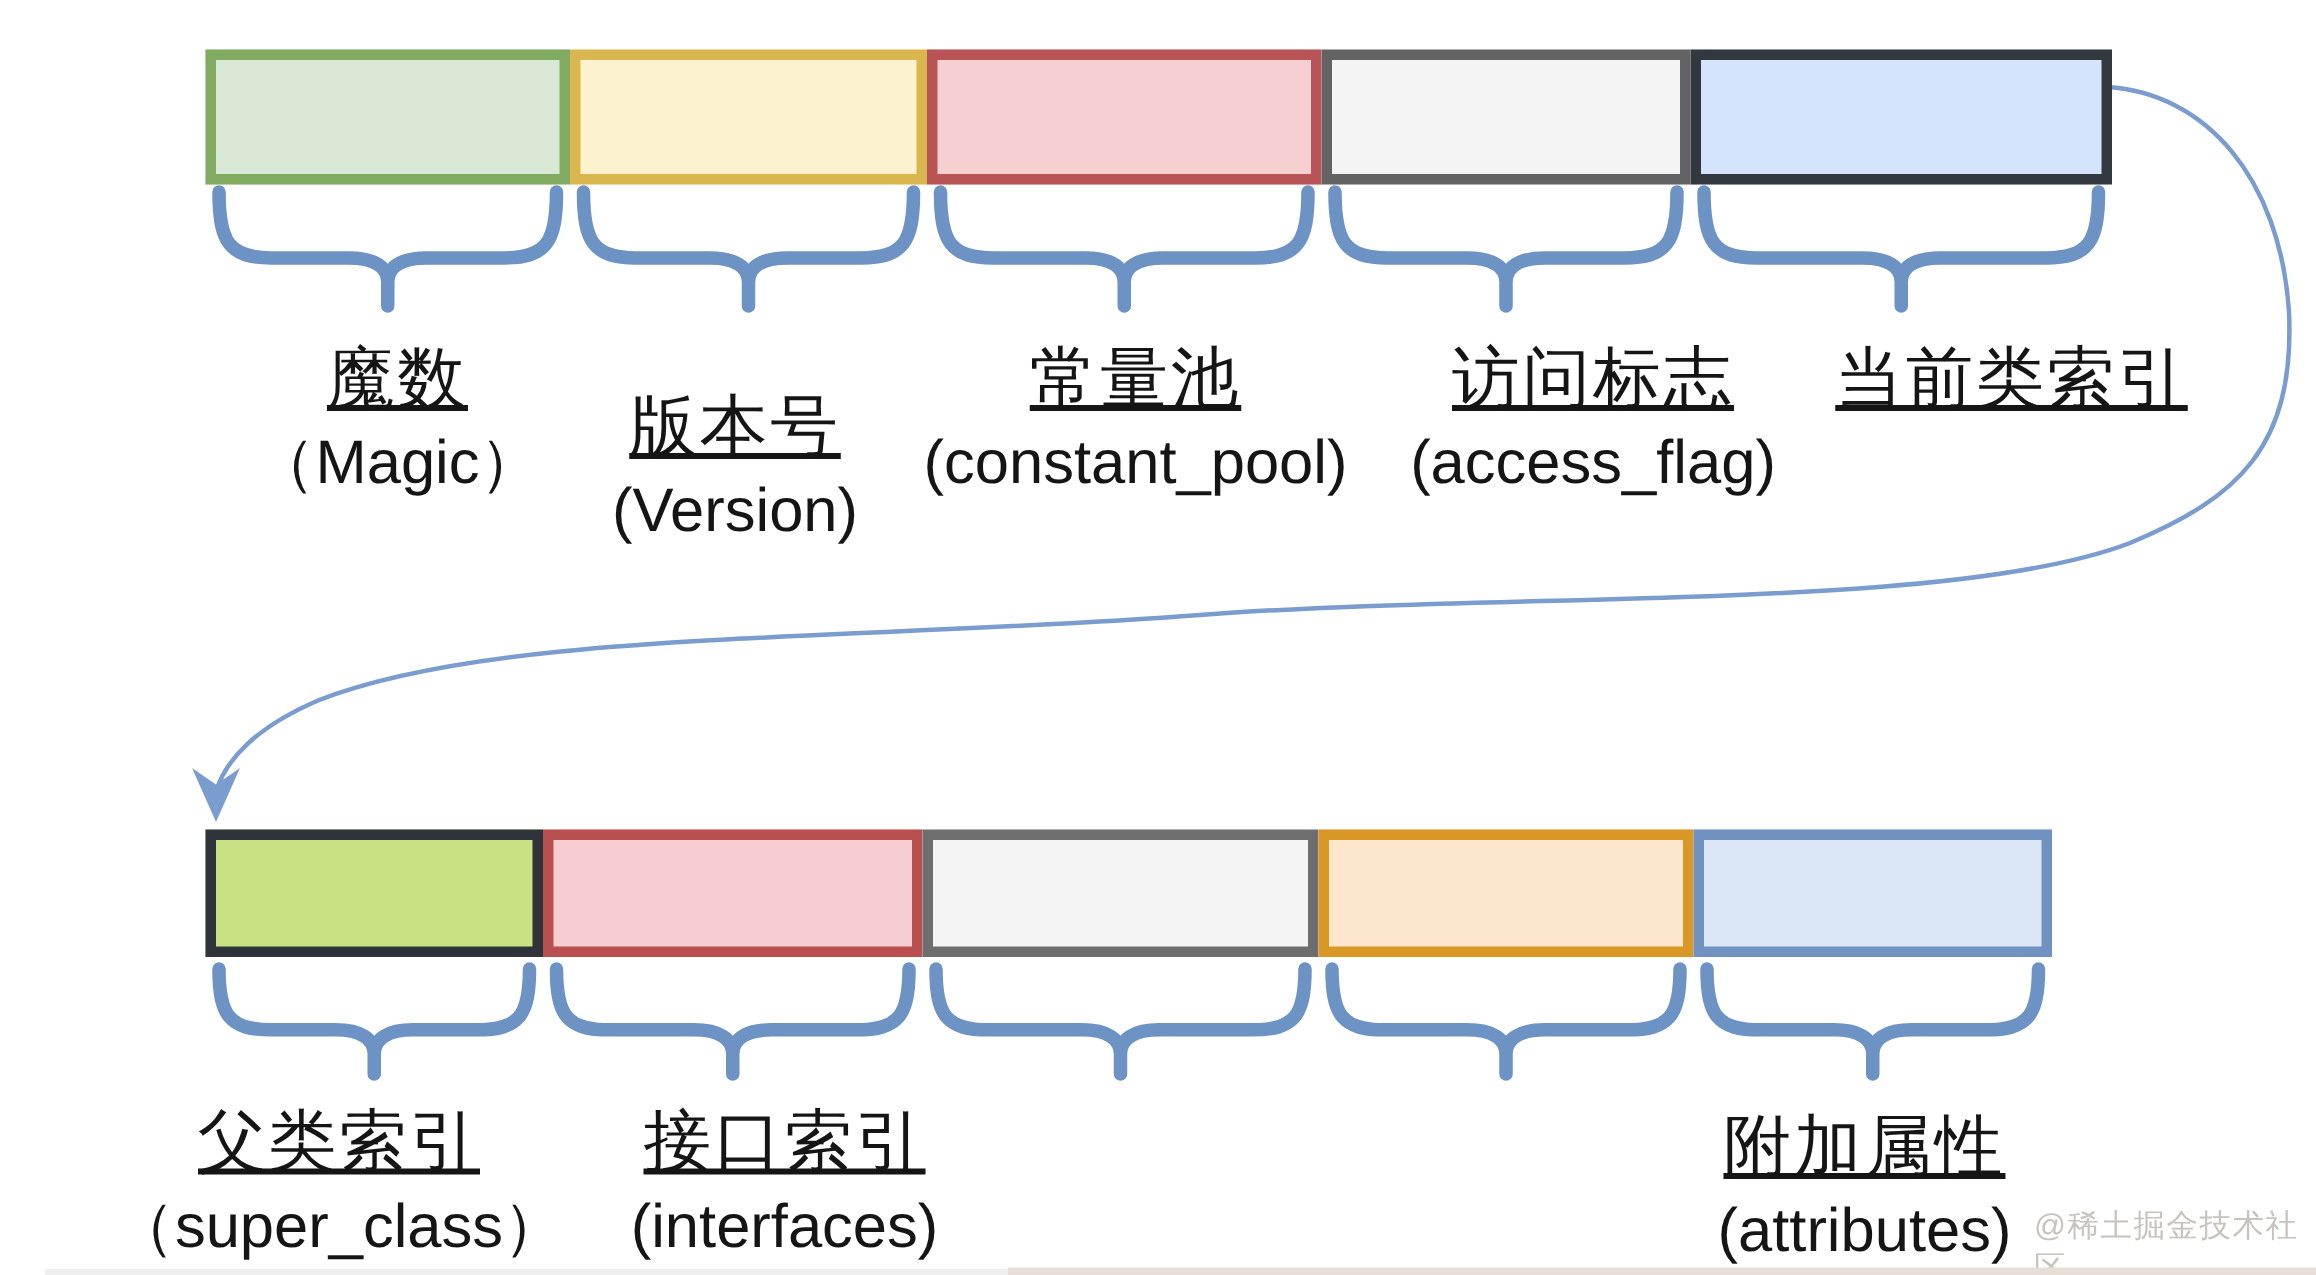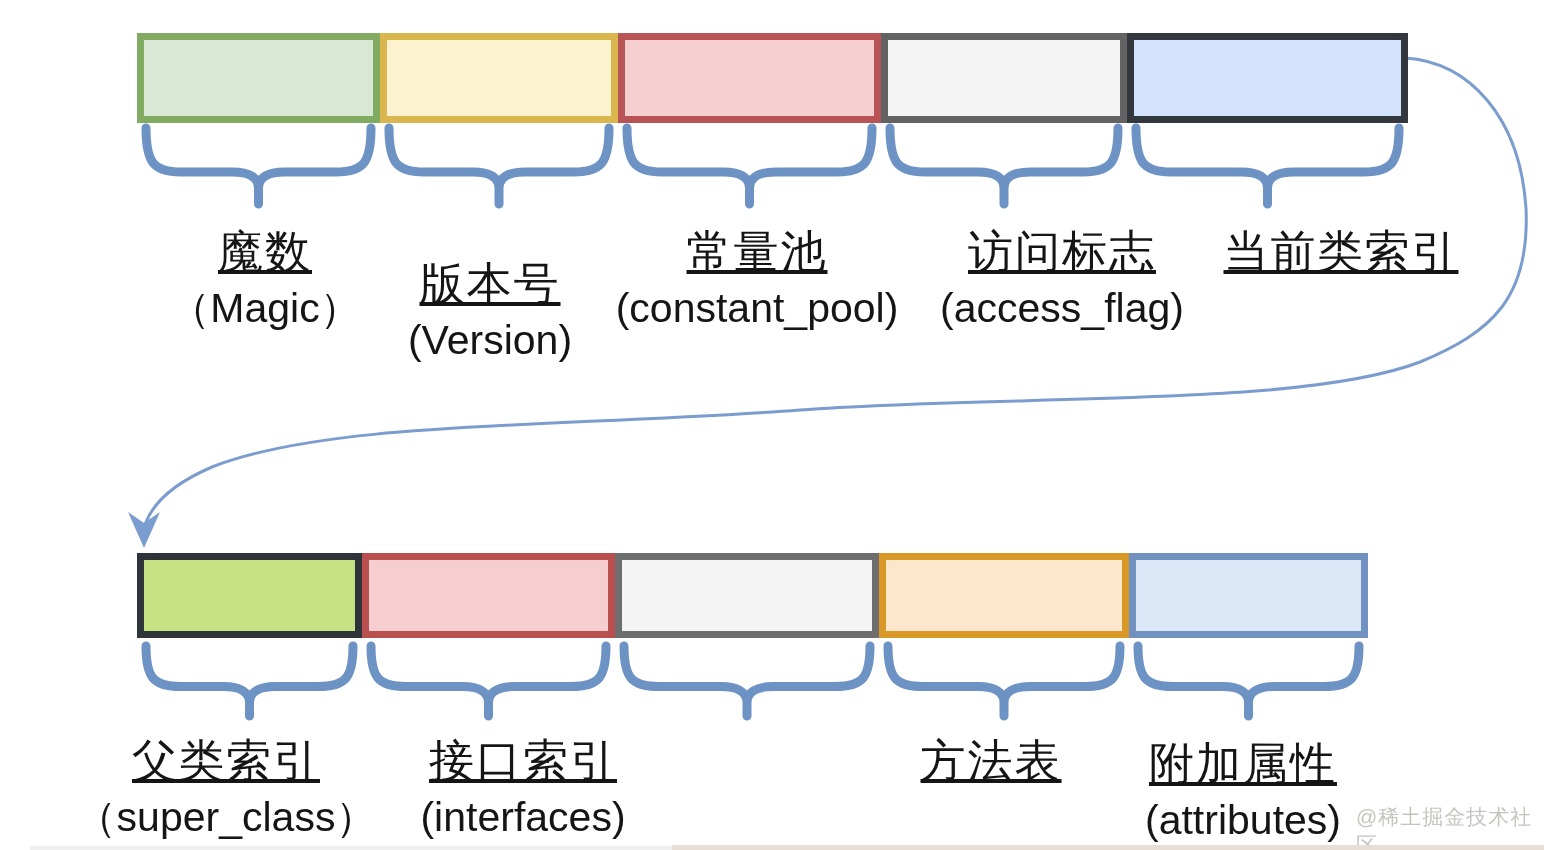--- a/index.html
+++ b/index.html
@@ -135,21 +135,20 @@
       <svg class="brace" width="256" height="82" viewBox="0 0 256 82" style="left: 619px; top: 644px;">
         <path d="M 5 2 C 5 33.1968, 12 42.56, 40 42.56 L 102 42.56 C 119 42.56, 128 48.56, 128 58.56 L 128 72 M 251 2 C 251 33.1968, 244 42.56, 216 42.56 L 154 42.56 C 137 42.56, 128 48.56, 128 58.56 L 128 72" fill="none" stroke="#6d92c4" stroke-width="9" stroke-linecap="round" stroke-linejoin="round"></path>
       </svg>
       <div class="seg-label" style="left: 751px; top: 733px;">
       </div>
       <div class="box" style="left: 879px; top: 553px; width: 250px; height: 85px; background-color: rgb(252, 231, 205); border-color: rgb(217, 151, 38);"></div>
       <svg class="brace" width="242" height="82" viewBox="0 0 242 82" style="left: 883px; top: 644px;">
         <path d="M 5 2 C 5 33.1968, 12 42.56, 40 42.56 L 95 42.56 C 112 42.56, 121 48.56, 121 58.56 L 121 72 M 237 2 C 237 33.1968, 230 42.56, 202 42.56 L 147 42.56 C 130 42.56, 121 48.56, 121 58.56 L 121 72" fill="none" stroke="#6d92c4" stroke-width="9" stroke-linecap="round" stroke-linejoin="round"></path>
       </svg>
       <div class="seg-label" style="left: 991px; top: 733px;">
-        <span class="zh">方法表</span>
       </div>
       <div class="box" style="left: 1129px; top: 553px; width: 239px; height: 85px; background-color: rgb(219, 230, 246); border-color: rgb(113, 146, 193);"></div>
       <svg class="brace" width="231" height="82" viewBox="0 0 231 82" style="left: 1133px; top: 644px;">
         <path d="M 5 2 C 5 33.1968, 12 42.56, 40 42.56 L 89.5 42.56 C 106.5 42.56, 115.5 48.56, 115.5 58.56 L 115.5 72 M 226 2 C 226 33.1968, 219 42.56, 191 42.56 L 141.5 42.56 C 124.5 42.56, 115.5 48.56, 115.5 58.56 L 115.5 72" fill="none" stroke="#6d92c4" stroke-width="9" stroke-linecap="round" stroke-linejoin="round"></path>
       </svg>
       <div class="seg-label" style="left: 1243px; top: 736px;">
         <span class="zh">附加属性</span>
         <span class="en">(attributes)</span>
       </div>
     </div>

